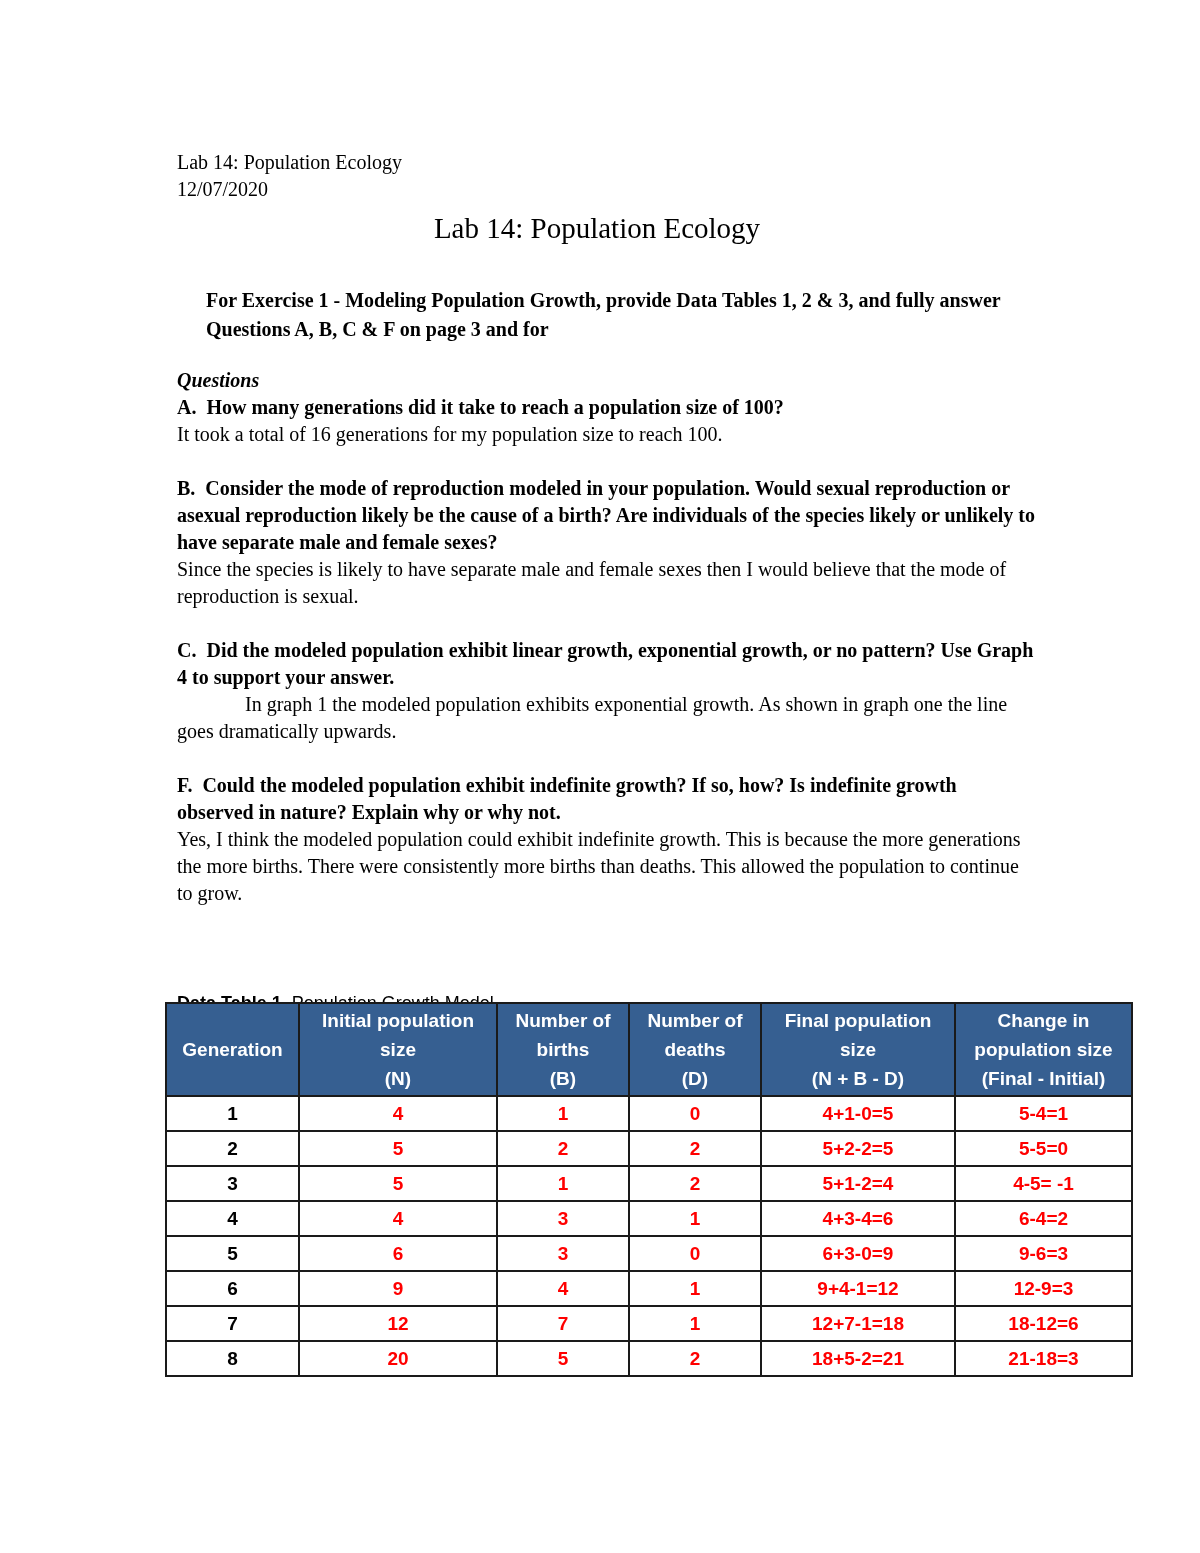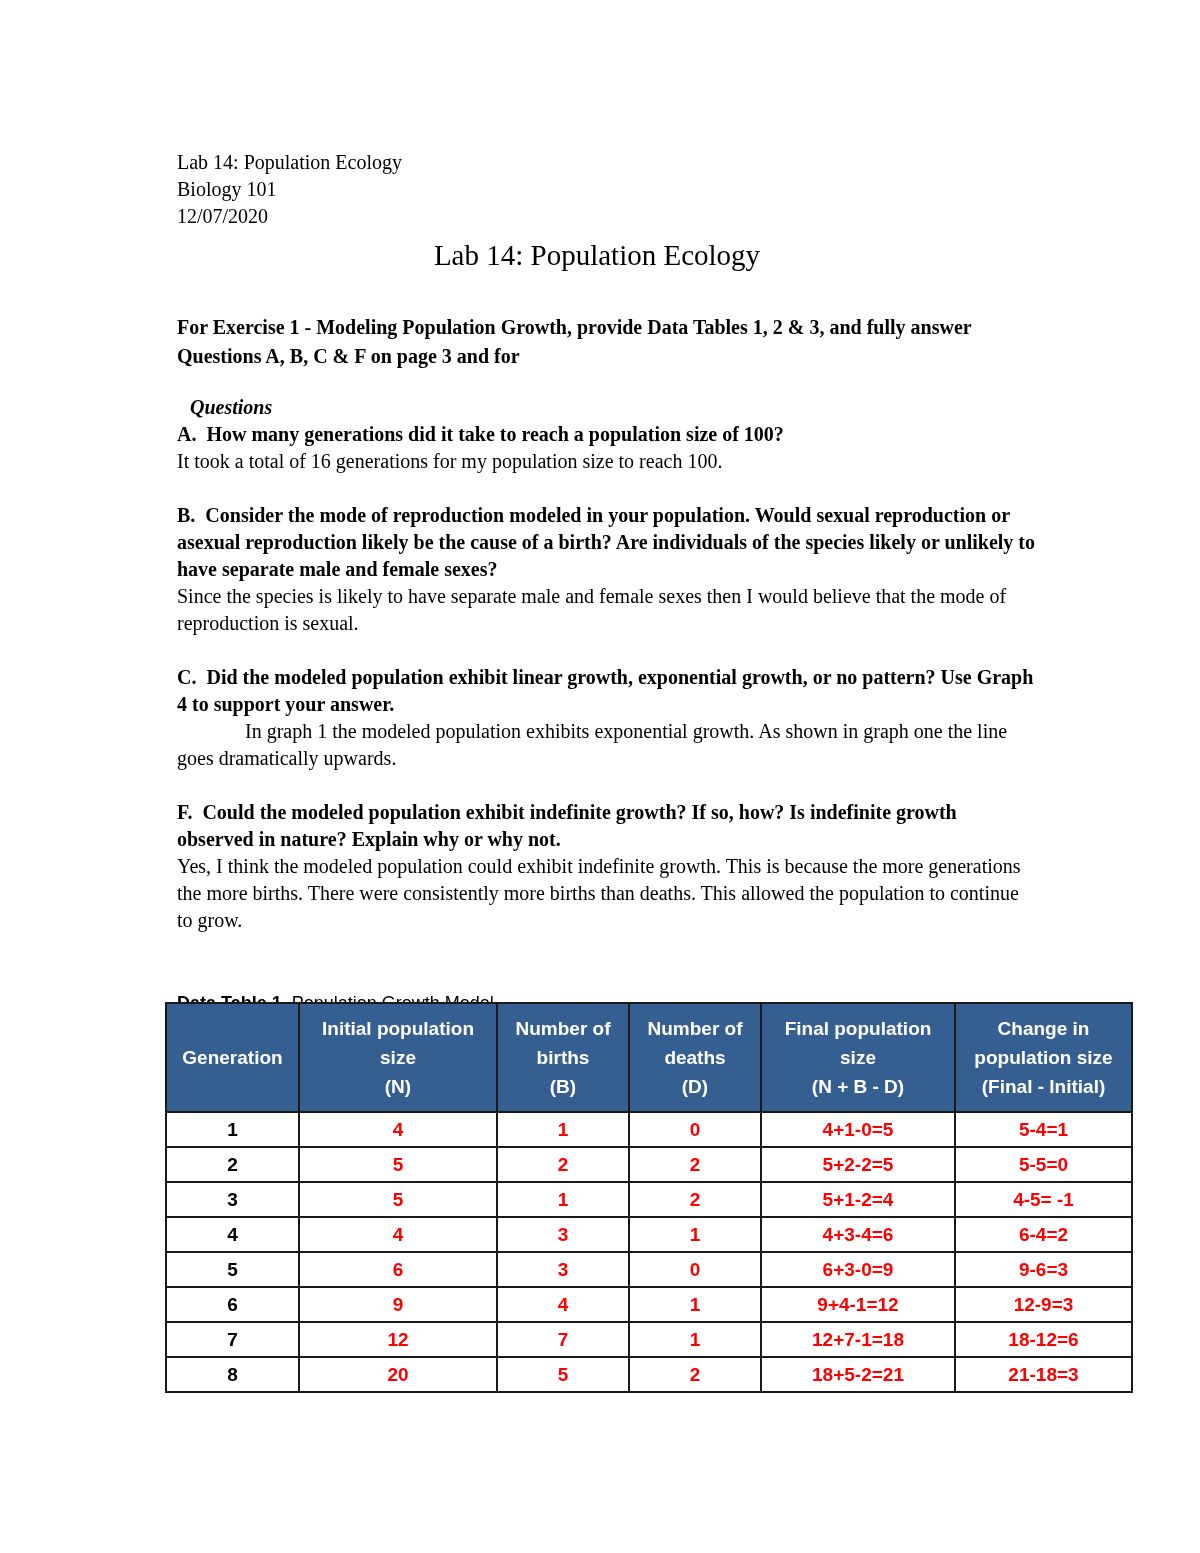--- a/index.html
+++ b/index.html
@@ -32,28 +32,28 @@
       text-align: center;
       width: 840px;
       margin-top: 7px;
       font-weight: normal;
     }
     .instr {
       font-size: 20px;
       line-height: 29px;
       font-weight: bold;
       margin-top: 40px;
+      margin-left: 29px;
     }
     .q-heading {
       font-size: 20px;
       line-height: 27px;
       font-style: italic;
       font-weight: bold;
       margin-top: 23px;
-      margin-left: 13px;
     }
     .question {
       font-size: 20px;
       line-height: 27px;
       font-weight: bold;
     }
     .answer {
       font-size: 20px;
       line-height: 27px;
       color: #000000;
@@ -76,21 +76,21 @@
       font-weight: bold;
       font-size: 19px;
     }
     table.data th {
       background: #365f91;
       color: #ffffff;
       font-weight: bold;
       font-size: 19px;
       line-height: 29px;
       border: 2px solid #1a1a1a;
-      padding: 10px 4px;
+      padding: 2px 4px;
       height: 86px;
       text-align: center;
       vertical-align: middle;
     }
     table.data td {
       border: 2px solid #1a1a1a;
       height: 33px;
       text-align: center;
       vertical-align: middle;
       padding: 0;
@@ -102,21 +102,20 @@
     col.c3 { width: 132px; }
     col.c4 { width: 132px; }
     col.c5 { width: 194px; }
     col.c6 { width: 177px; }
   </style>
 </head>
 <body>
 
 <div class="page">
   <div class="hdr-line">Lab 14: Population Ecology</div>
-  <div class="hdr-line">Biology 101</div>
   <div class="hdr-line">12/07/2020</div>
 
   <div class="title">Lab 14: Population Ecology</div>
 
   <div class="instr">For Exercise 1 - Modeling Population Growth, provide Data Tables 1, 2 &amp; 3, and fully answer Questions A, B, C &amp; F on page 3 and for</div>
 
   <div class="q-heading">Questions</div>
 
   <div class="question">
     <span>A.</span>&nbsp;

